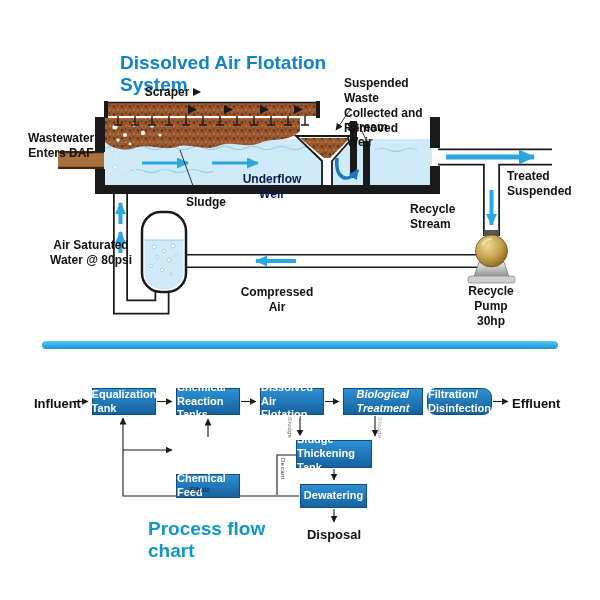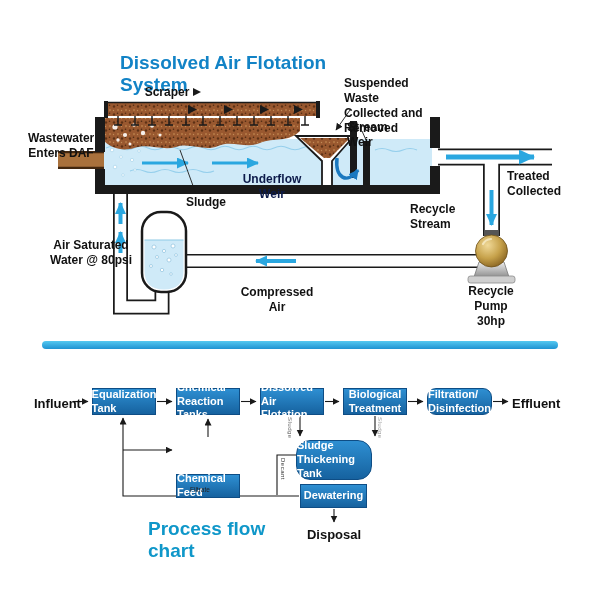--- a/index.html
+++ b/index.html
@@ -196,46 +196,46 @@
   <div class="title" style="left:120px;top:52px;width:230px;color:#1283c6;">Dissolved Air Flotation System</div>
   <div class="lbl center" style="left:28px;top:131px;width:66px;">Wastewater
 Enters DAF</div>
   <div class="lbl center" style="left:144px;top:85px;width:46px;">Scraper</div>
   <div class="lbl" style="left:344px;top:76px;width:90px;">Suspended Waste
 Collected and
 Removed</div>
   <div class="lbl" style="left:347px;top:120px;width:54px;">Stream Weir</div>
   <div class="lbl center" style="left:236px;top:172px;width:72px;color:#0d1b4b;">Underflow Weir</div>
   <div class="lbl" style="left:507px;top:169px;width:48px;">Treated
-Collected</div>
+Suspended</div>
   <div class="lbl" style="left:186px;top:195px;width:40px;">Sludge</div>
   <div class="lbl" style="left:410px;top:202px;width:66px;">Recycle Stream</div>
   <div class="lbl center" style="left:48px;top:238px;width:86px;">Air Saturated
 Water @ 80psi</div>
   <div class="lbl center" style="left:236px;top:285px;width:82px;">Compressed Air</div>
   <div class="lbl center" style="left:454px;top:284px;width:74px;">Recycle Pump
 30hp</div>
 
   <div class="divider" style="left:42px;top:341px;width:516px;height:8px;"></div>
 
   <div class="flabel" style="left:34px;top:396px;width:38px;">Influent</div>
   <div class="fbox" style="left:92px;top:388px;width:64px;height:27px;">Equalization
 Tank</div>
   <div class="fbox" style="left:260px;top:388px;width:64px;height:27px;">Dissolved Air
 Flotation</div>
   <div class="fbox" style="left:176px;top:388px;width:64px;height:27px;">Chemical
 Reaction Tanks</div>
-  <div class="fbox" style="left:343px;top:388px;width:64px;height:27px;">Biological
+  <div class="fbox" style="left:343px;top:388px;width:80px;height:27px;font-style:italic;">Biological
 Treatment</div>
   <div class="fbox" style="left:427px;top:388px;width:65px;height:27px;border-radius:9px;">Filtration/
 Disinfection</div>
   <div class="flabel" style="left:512px;top:396px;width:42px;">Effluent</div>
 
   <div class="fbox" style="left:176px;top:438px;width:64px;height:24px;margin-top:36px;">Chemical Feed</div>
-  <div class="fbox" style="left:296px;top:440px;width:76px;height:40px;border-radius:14px;">Sludge Thickening
+  <div class="fbox" style="left:296px;top:440px;width:76px;height:28px;">Sludge Thickening
 Tank</div>
   <div class="fbox" style="left:300px;top:484px;width:67px;height:24px;">Dewatering</div>
   <div class="flabel" style="left:306px;top:527px;width:56px;text-align:center;">Disposal</div>
 
   <div class="vlbl" style="left:287px;top:417px;color:#666;">Sludge</div>
   <div class="vlbl" style="left:377px;top:417px;color:#9a9a9a;">Sludge</div>
   <div class="vlbl" style="left:280px;top:458px;color:#333;">Decant</div>
   <div class="slabel" style="left:190px;top:486px;width:40px;">Filtrate</div>
 
   <div class="title" style="left:148px;top:518px;width:135px;color:#0f97c9;">Process flow chart</div>

